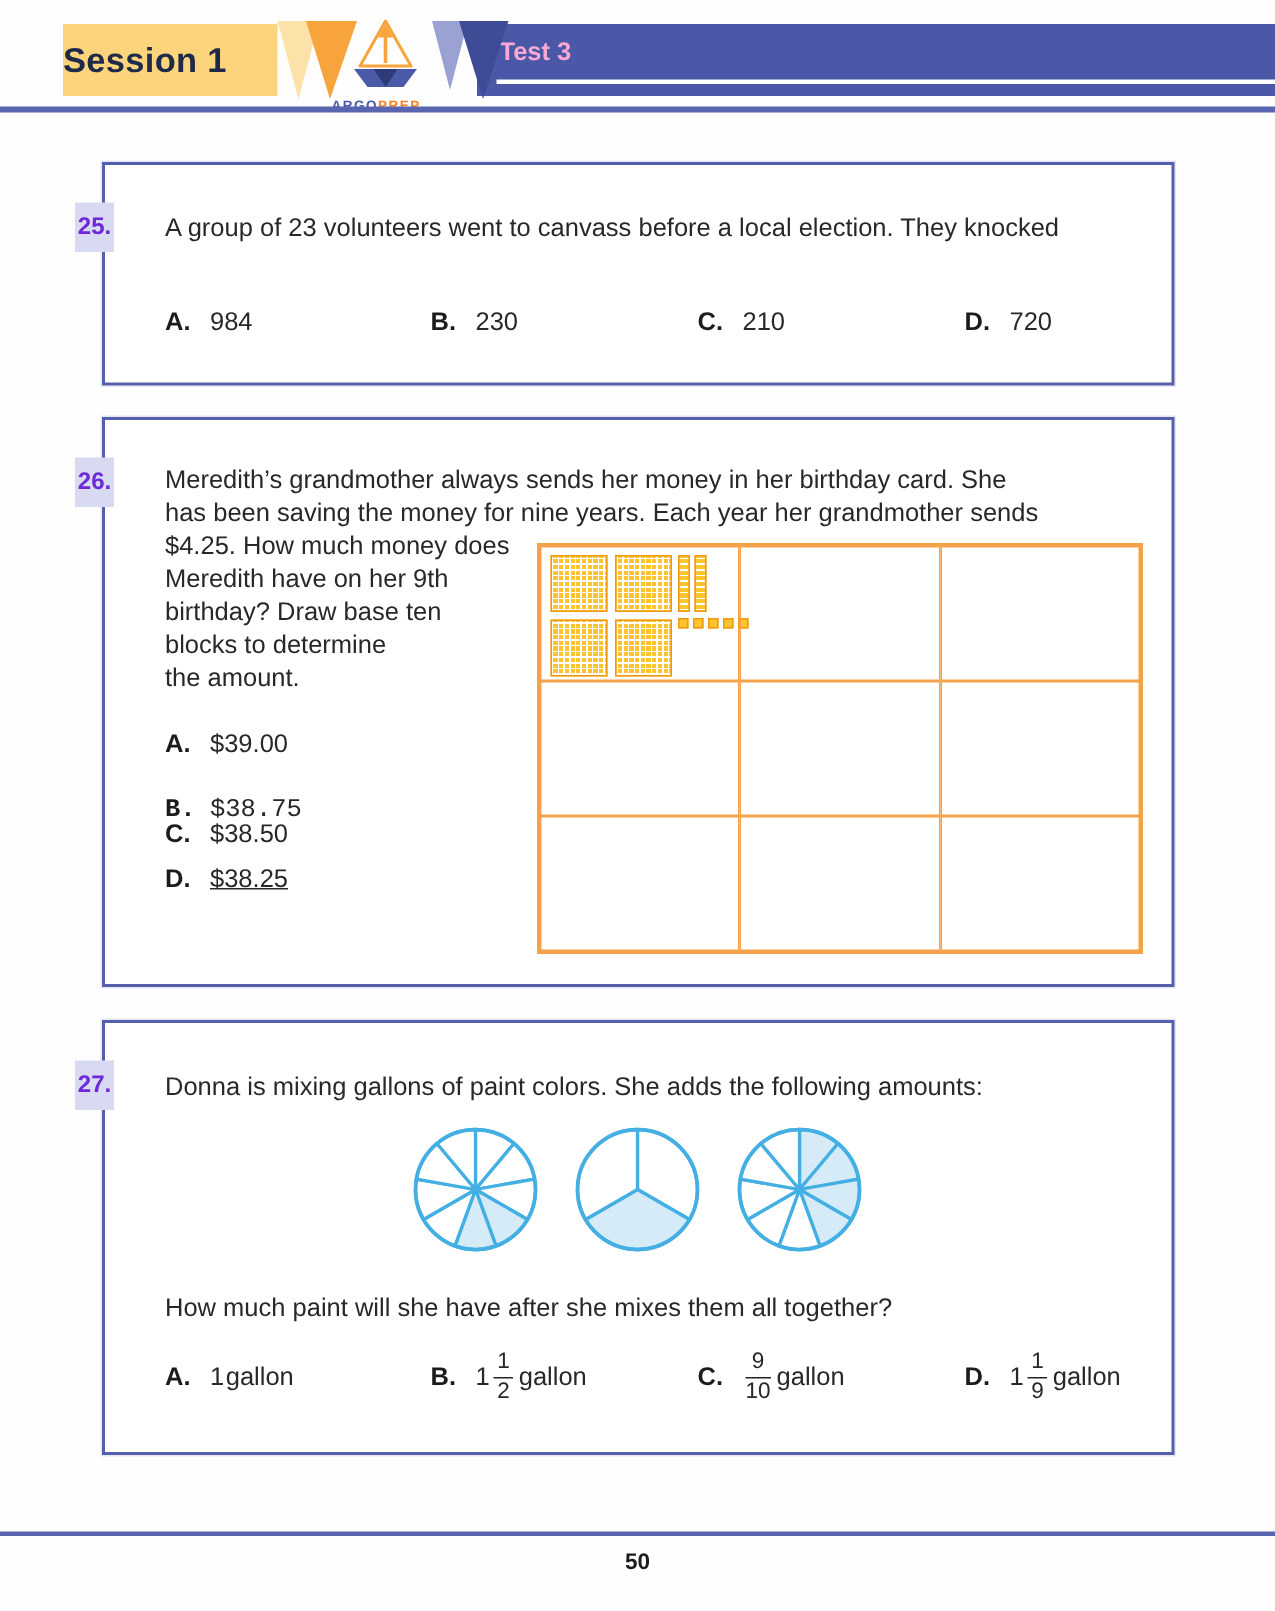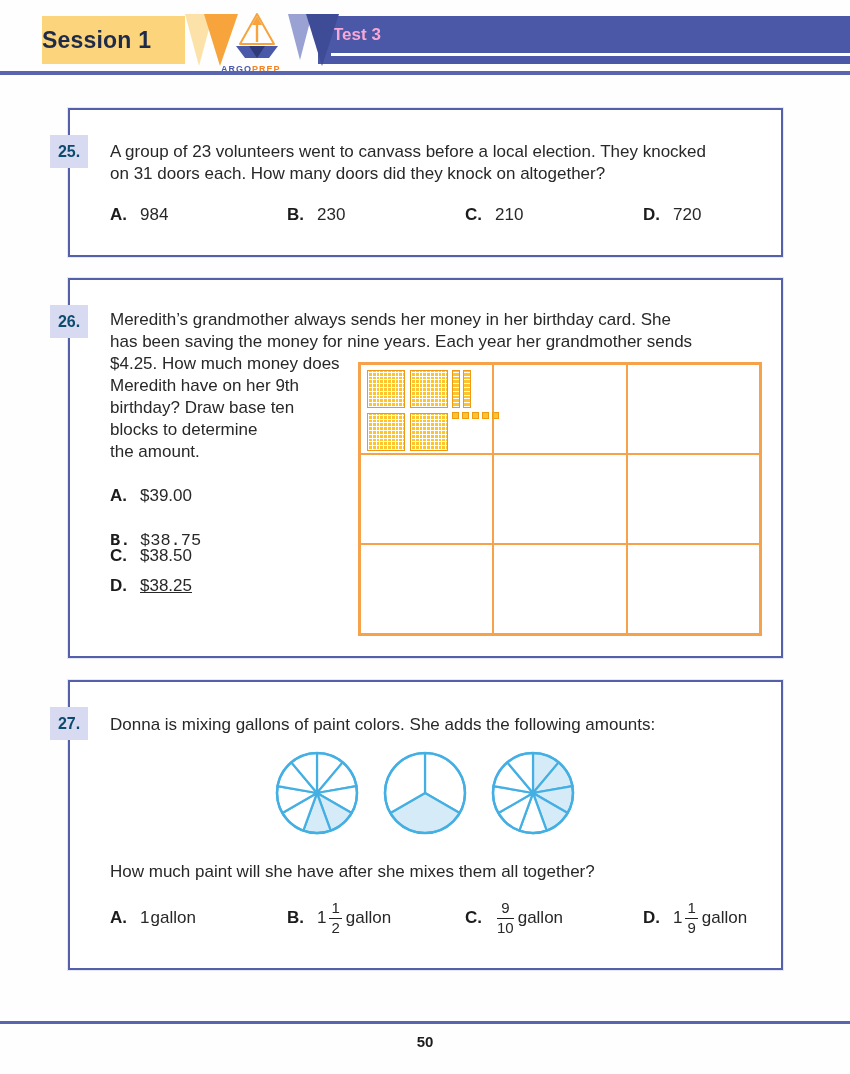--- a/index.html
+++ b/index.html
@@ -17,21 +17,21 @@
   .logo-text { font-size:9px; font-weight:bold; letter-spacing:1px; margin-top:1px; }
   .logo-text .argo { color:#4a59a8; }
   .logo-text .prep { color:#f58220; }
   .top-divider { position:absolute; left:0; top:71px; width:850px; height:4px; background:#5a65b0; }
 
   
   .qbox { position:absolute; left:68px; width:715px; border:2px solid #5560ab; background:#ffffff; box-shadow:0 0 0 1px rgba(140,150,210,0.22); }
   .qbox1 { top:108px; height:149px; }
   .qbox2 { top:278px; height:380px; }
   .qbox3 { top:680px; height:290px; }
-  .qbadge { position:absolute; left:-20px; top:25px; width:38px; height:33px; background:#d7daf1; display:flex; align-items:center; justify-content:center; font-weight:bold; font-size:16px; color:#0c4a6e; }
+  .qbadge { position:absolute; left:-20px; top:25px; width:26px; height:33px; background:#d7daf1; display:flex; align-items:center; justify-content:center; font-weight:bold; font-size:16px; color:#6d28d9; }
   .qtext { position:absolute; left:40px; font-size:17px; line-height:22px; color:#282828; }
   .opt { position:absolute; font-size:17px; white-space:nowrap; }
   .opt-label { font-weight:bold; display:inline-block; min-width:30px; color:#1c1c1c; }
 
   
   .bt-grid { position:absolute; left:288px; top:82px; width:404px; height:274px; border:2px solid #f5a24b; display:grid; grid-template-columns:repeat(3,1fr); grid-template-rows:repeat(3,1fr); }
   .bt-cell { border:1px solid #f5a24b; position:relative; }
   .bt-wrap { position:absolute; left:6px; top:5px; display:flex; }
   .bt-hundreds { display:grid; grid-template-columns:38px 38px; grid-auto-rows:38px; gap:5px; }
   .bt-hundred { width:38px; height:38px; border:1px solid #ef9a10; background-color:#fdc42f;
@@ -89,21 +89,20 @@
       <span class="argo">ARGO</span><span class="prep">PREP</span>
     </div>
   </div>
 
   <div class="top-divider"></div>
 
   <div class="qbox qbox1">
     <div class="qbadge">25.</div>
     <div class="qtext" style="top:31px; width:670px;">
       <div>A group of 23 volunteers went to canvass before a local election. They knocked</div>
-      <div>on 31 doors each. How many doors did they knock on altogether?</div>
     </div>
     <div class="opt" style="left:40px; top:95px;">
       <span class="opt-label">A.</span><span>984</span>
     </div>
     <div class="opt" style="left:217px; top:95px;">
       <span class="opt-label">B.</span><span>230</span>
     </div>
     <div class="opt" style="left:395px; top:95px;">
       <span class="opt-label">C.</span><span>210</span>
     </div>

